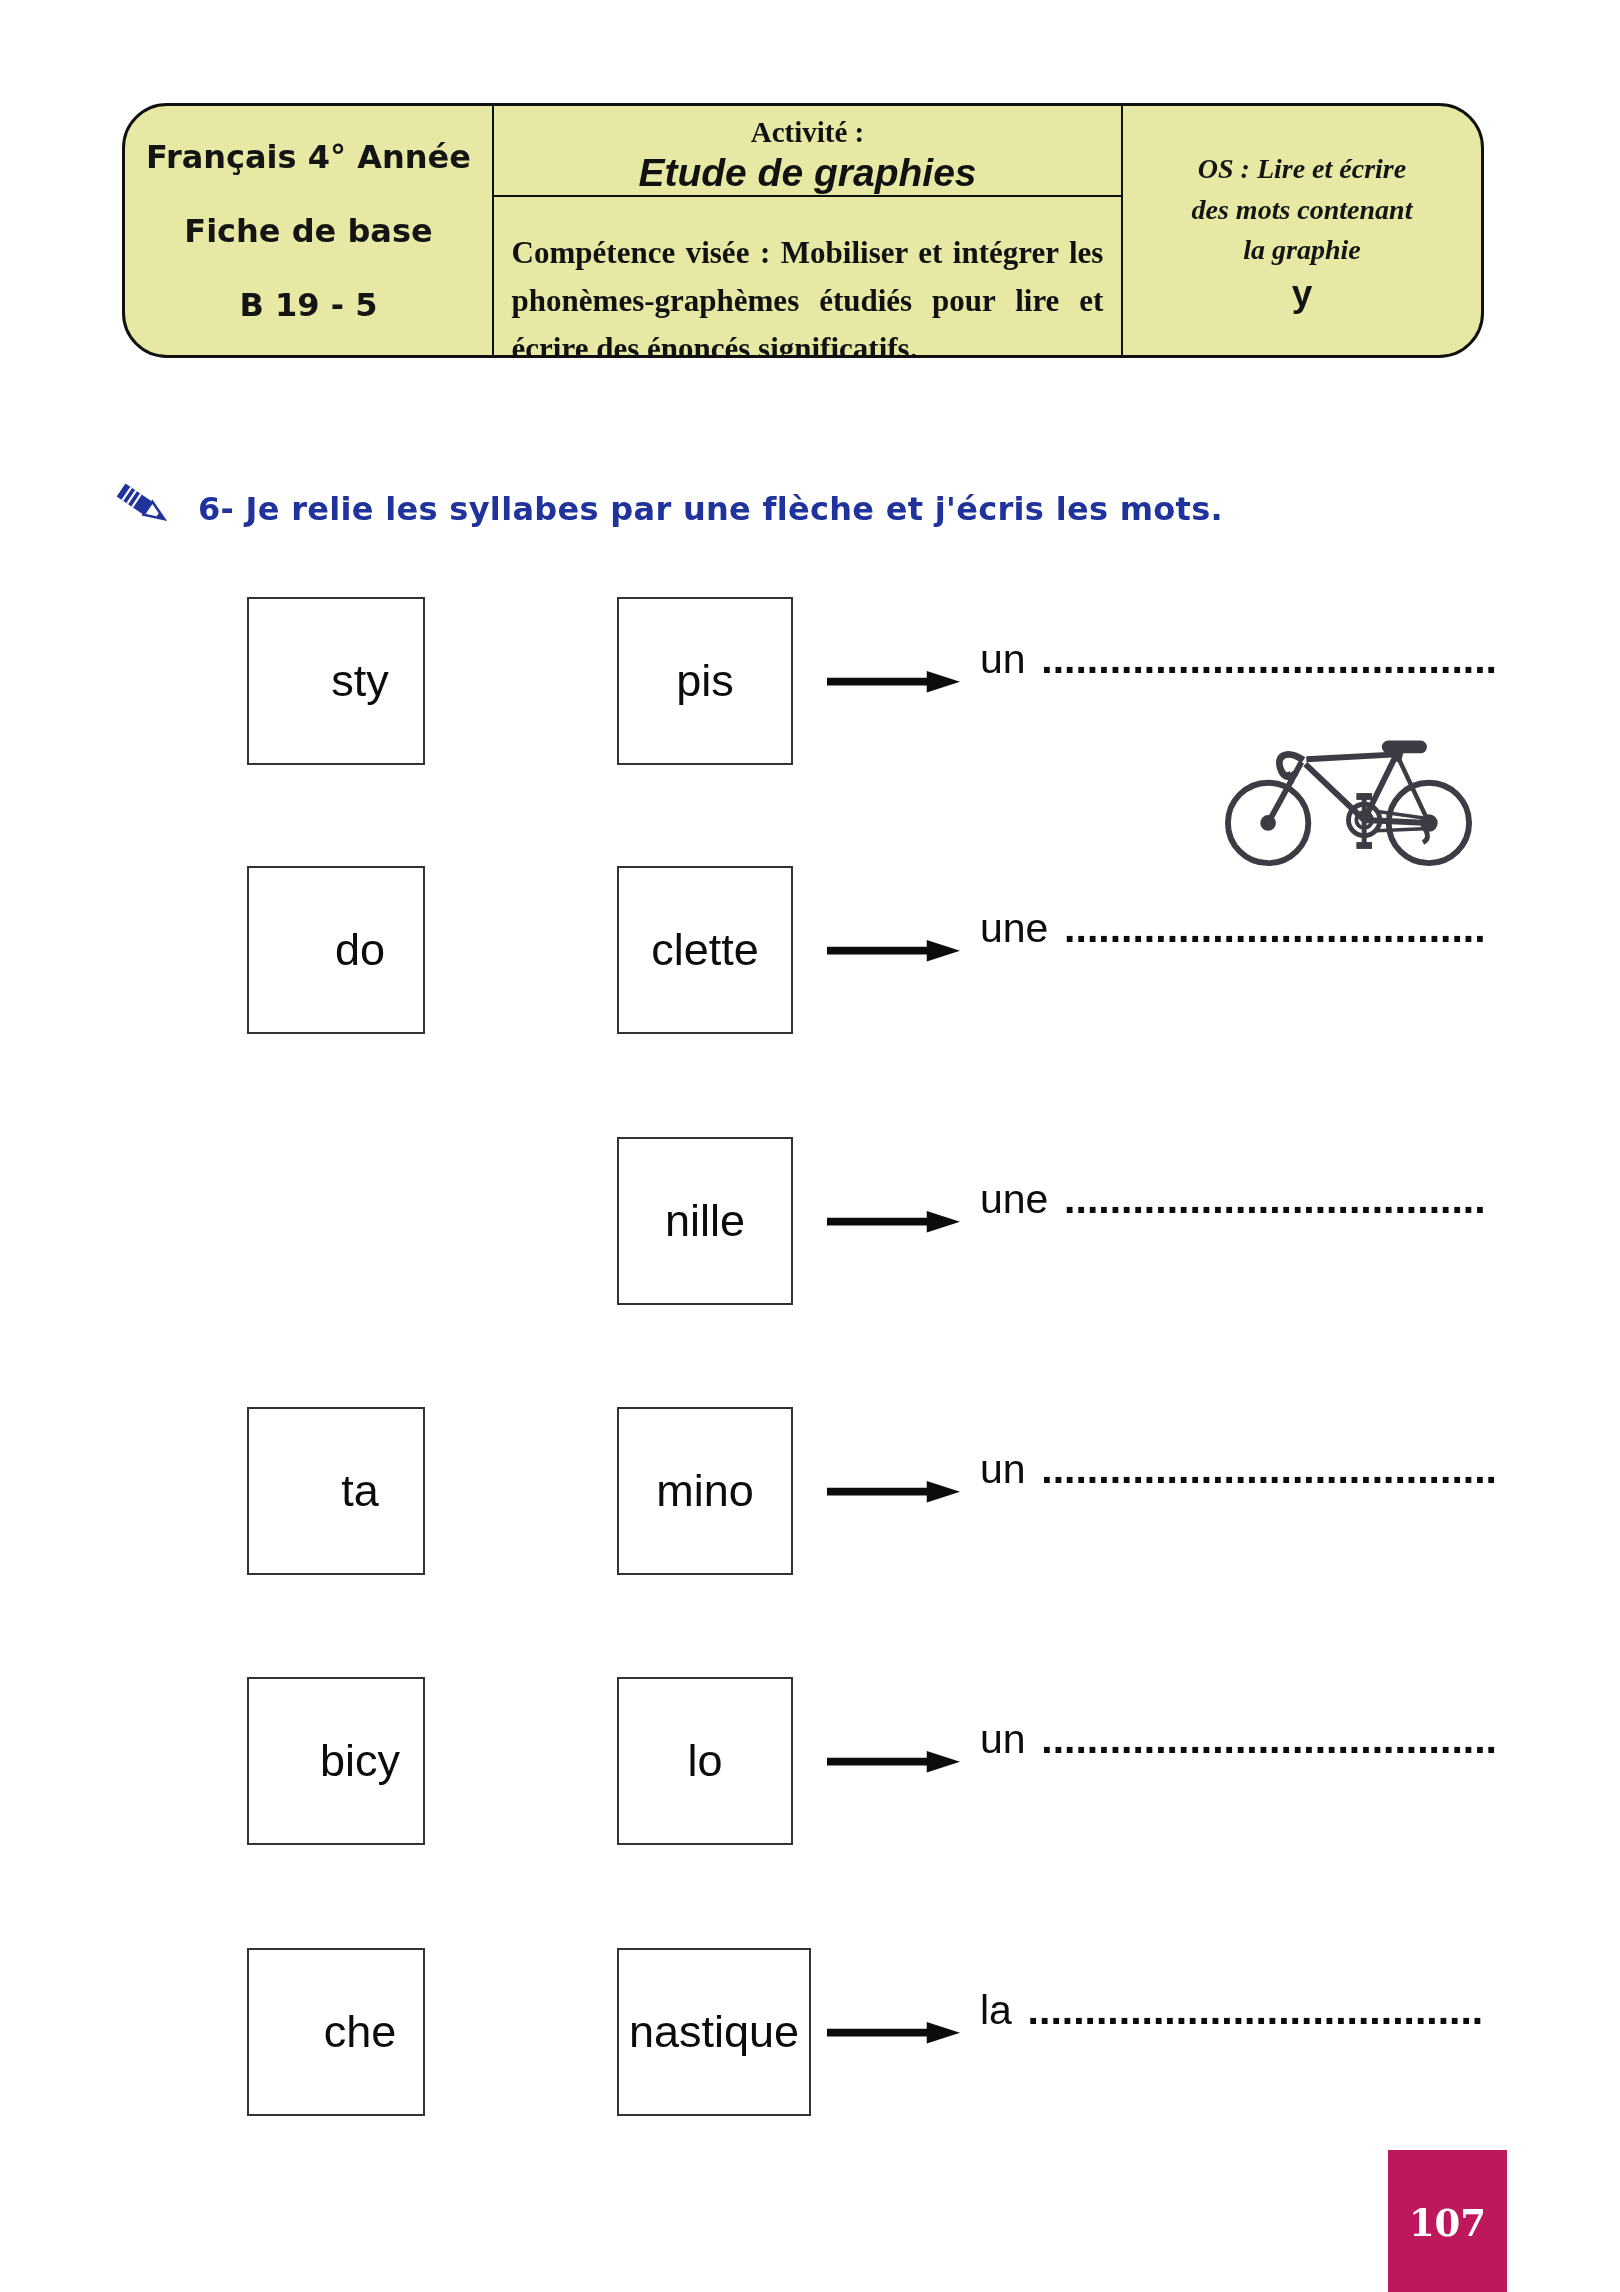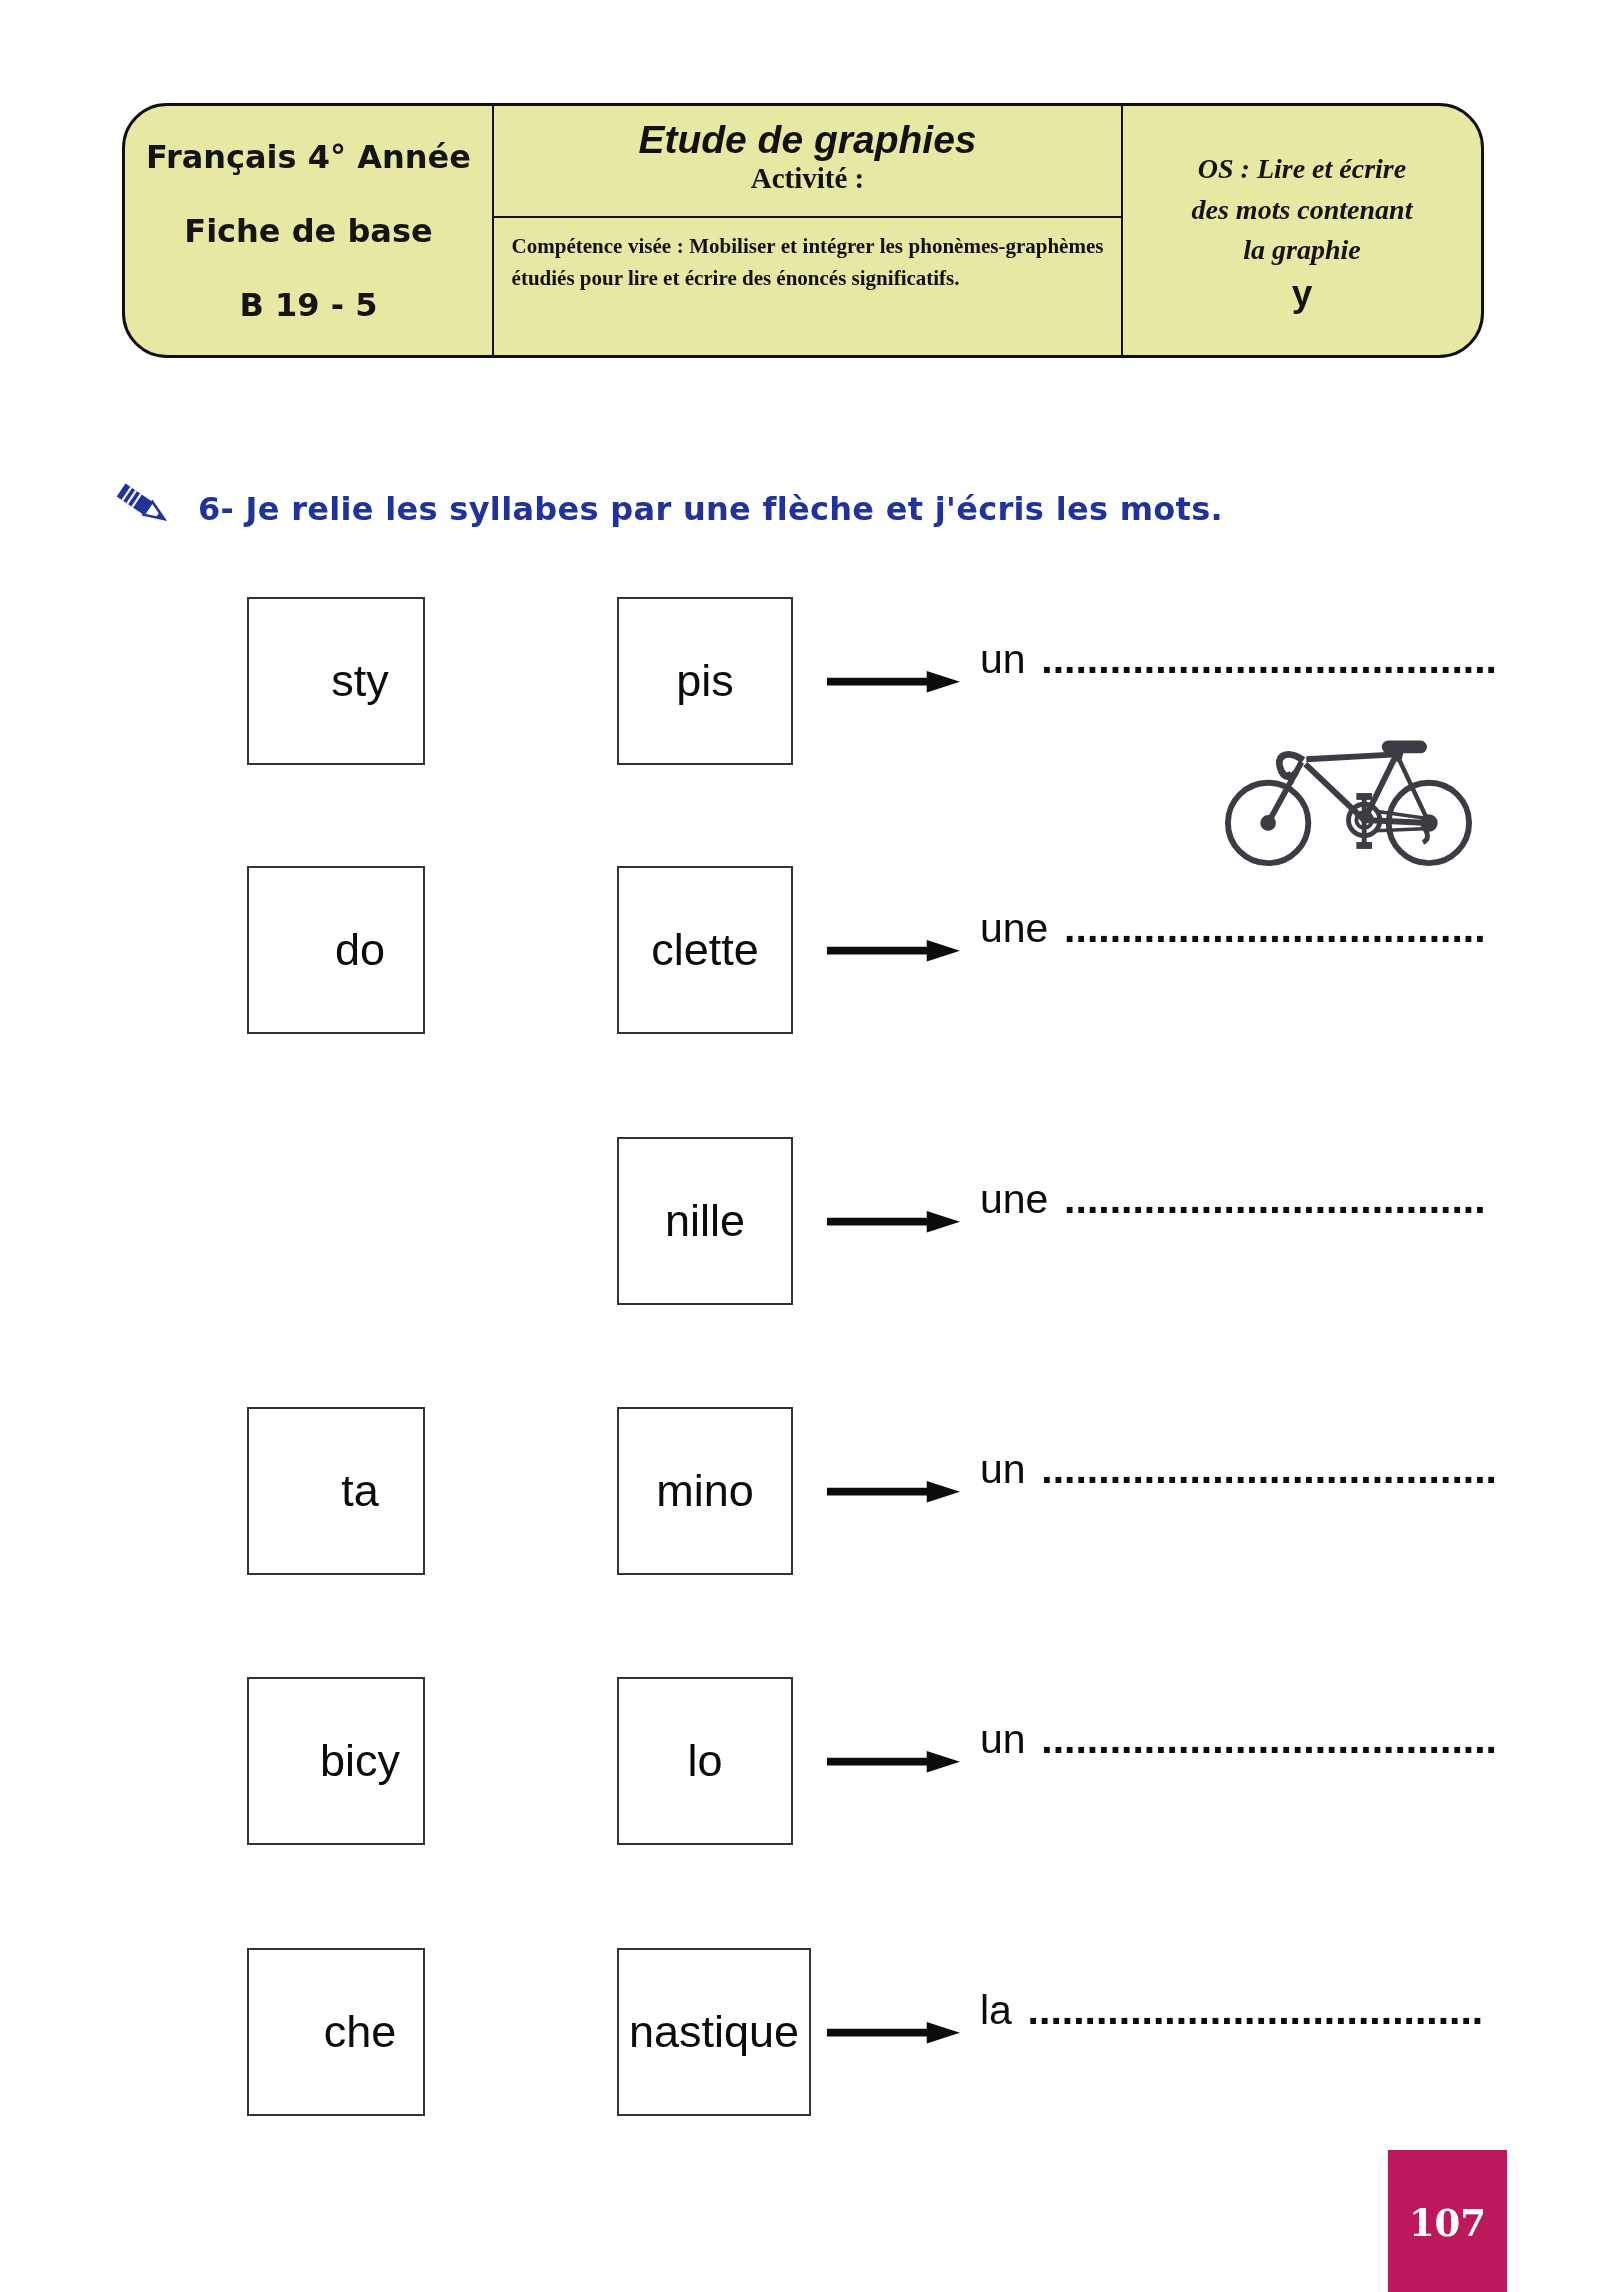--- a/index.html
+++ b/index.html
@@ -19,21 +19,21 @@
   #hcol-right{flex:1;display:flex;flex-direction:column;justify-content:center;
               align-items:center;text-align:center;
               font-family:"Liberation Serif",serif;font-weight:bold;font-style:italic;
               font-size:28px;line-height:1.45;color:#141414;padding:0 13.7px;}
   #activity-block{height:112px;border-bottom:2.9px solid #101010;text-align:center;
                   padding-top:9.8px;box-sizing:border-box;}
   #activity-label{font-family:"Liberation Serif",serif;font-weight:bold;font-size:29px;}
   #activity-title{font-family:"Liberation Sans",sans-serif;font-weight:bold;font-style:italic;
                   font-size:39px;margin-top:2px;}
   #competence{padding:11.8px 17.6px 0 17.6px;font-family:"Liberation Serif",serif;font-weight:bold;
-              font-size:21px;line-height:1.55;text-align:justify;}
+              font-size:31px;line-height:1.55;text-align:justify;margin-top:20px;}
   #graphie-letter{font-family:"Liberation Sans",sans-serif;font-style:normal;
                   font-weight:bold;font-size:37px;margin-top:3.9px;line-height:1;}
 
   
   #instruction-row{position:absolute;left:116px;top:478px;width:1274px;height:69px;}
   #pencil-icon{position:absolute;left:0;top:2px;}
   #instruction-text{position:absolute;left:82px;top:11.8px;
                     font-family:"DejaVu Sans",sans-serif;font-weight:bold;
                     font-size:32px;letter-spacing:0.3px;color:#20339c;white-space:nowrap;}
 
@@ -67,22 +67,22 @@
 <div id="page">
 
   <div id="header">
     <div class="hcol" id="hcol-left">
       <div>Français 4° Année</div>
       <div>Fiche de base</div>
       <div>B 19 - 5</div>
     </div>
     <div class="hcol" id="hcol-mid">
       <div id="activity-block">
+        <div id="activity-label">Activité  :</div>
         <div id="activity-title">Etude de graphies</div>
-        <div id="activity-label">Activité  :</div>
       </div>
       <div id="competence">Compétence visée : Mobiliser et intégrer les phonèmes-graphèmes étudiés pour lire et écrire des énoncés significatifs.</div>
     </div>
     <div class="hcol" id="hcol-right">
       <div>OS : Lire et écrire</div>
       <div>des mots contenant</div>
       <div>la graphie</div>
       <div id="graphie-letter">y</div>
     </div>
   </div>

